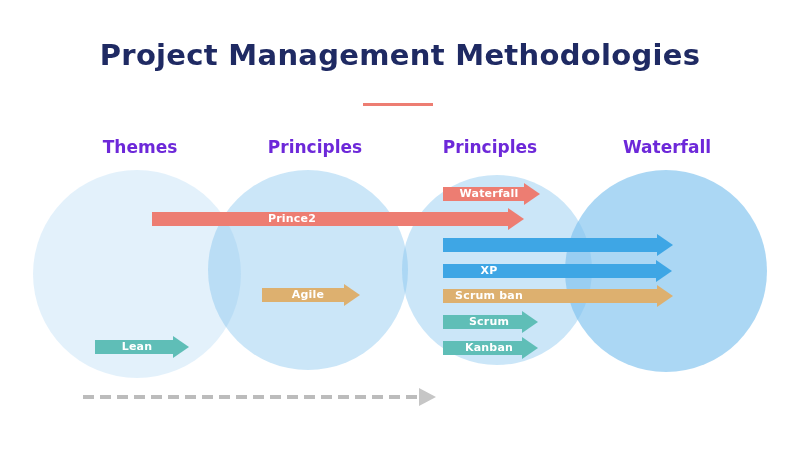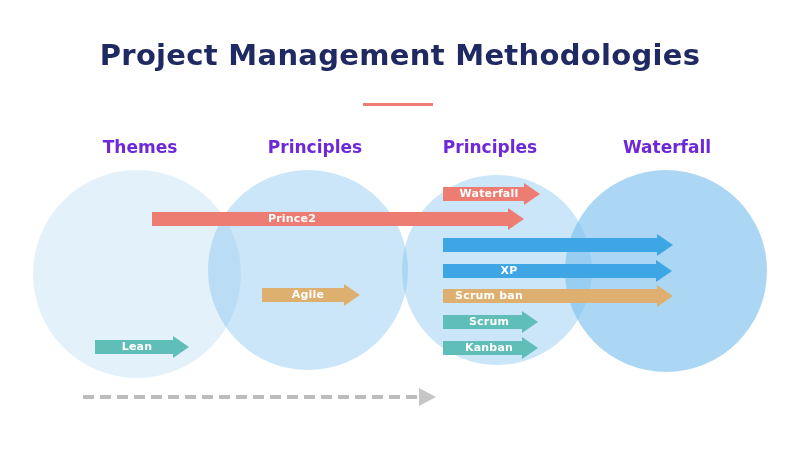--- a/index.html
+++ b/index.html
@@ -124,21 +124,21 @@
         <div class="head" style="border-left-color: rgb(237, 125, 114);"></div>
         <span class="label" style="left: 140px;">Prince2</span>
       </div>
       <div class="arrow" style="left: 443px; top: 234px; width: 230px;">
         <div class="shaft" style="background: rgb(62, 166, 229);"></div>
         <div class="head" style="border-left-color: rgb(62, 166, 229);"></div>
       </div>
       <div class="arrow" style="left: 443px; top: 260px; width: 229px;">
         <div class="shaft" style="background: rgb(62, 166, 229);"></div>
         <div class="head" style="border-left-color: rgb(62, 166, 229);"></div>
-        <span class="label" style="left: 46px; margin-left: 20px;">XP</span>
+        <span class="label" style="left: 46px;">XP</span>
       </div>
       <div class="arrow" style="left: 443px; top: 285px; width: 230px;">
         <div class="shaft" style="background: rgb(221, 176, 111);"></div>
         <div class="head" style="border-left-color: rgb(221, 176, 111);"></div>
         <span class="label" style="left: 46px;">Scrum ban</span>
       </div>
       <div class="arrow" style="left: 443px; top: 311px; width: 95px;">
         <div class="shaft" style="background: rgb(95, 190, 183);"></div>
         <div class="head" style="border-left-color: rgb(95, 190, 183);"></div>
         <span class="label" style="left: 46px;">Scrum</span>

